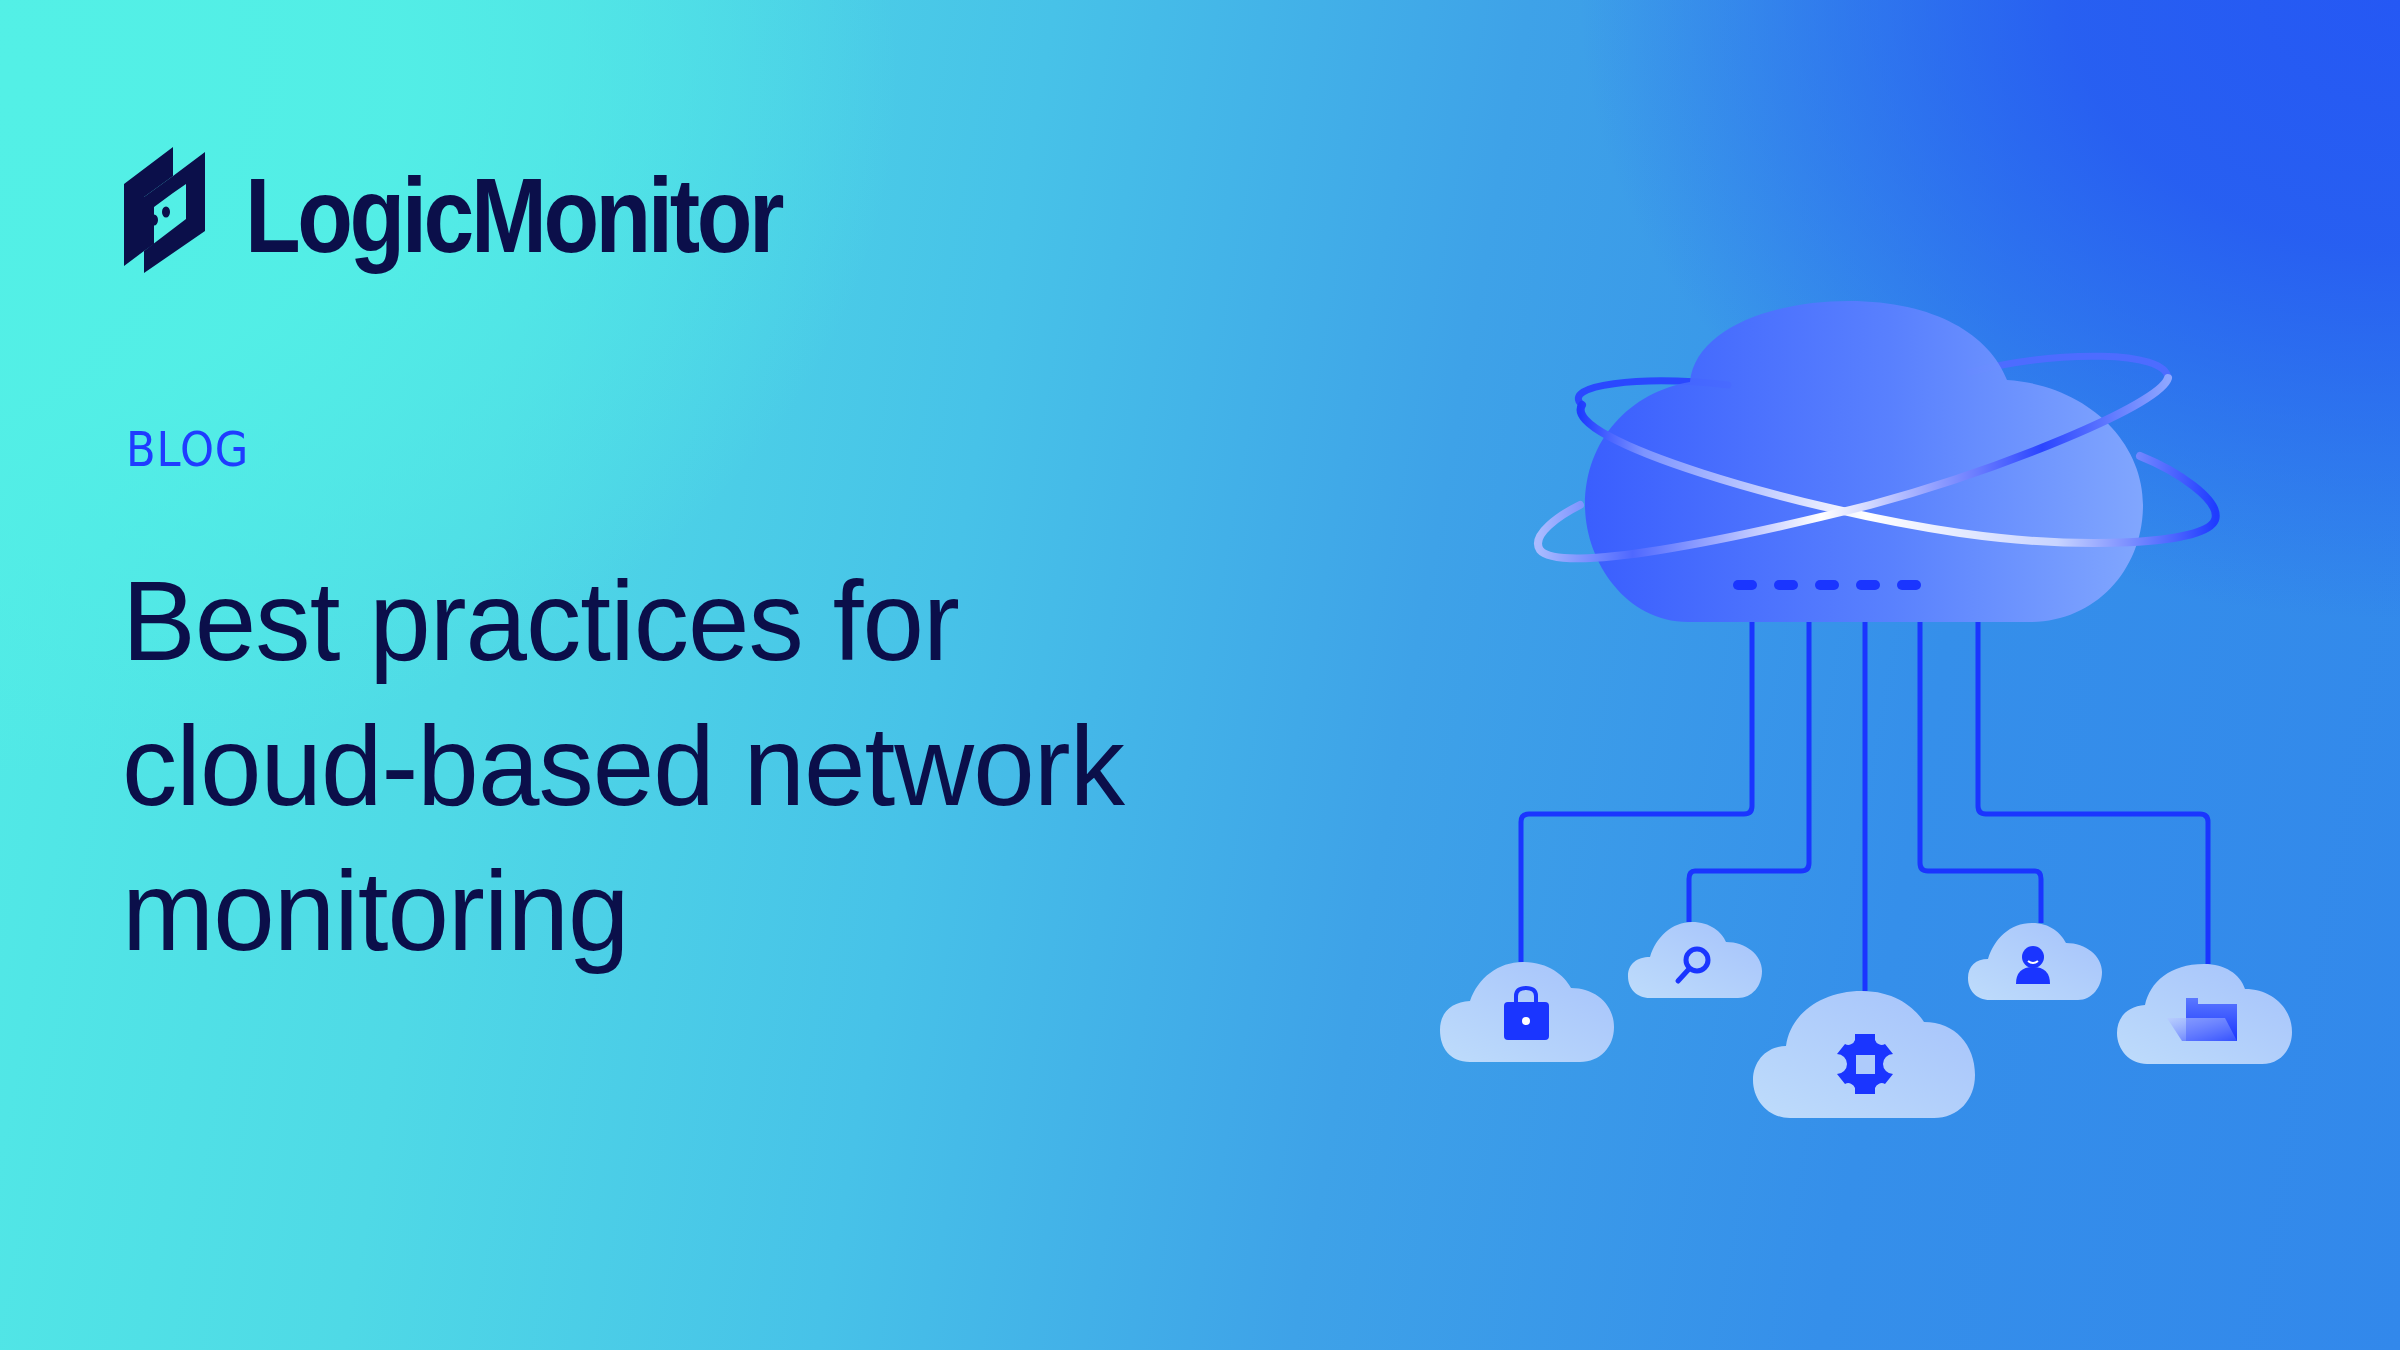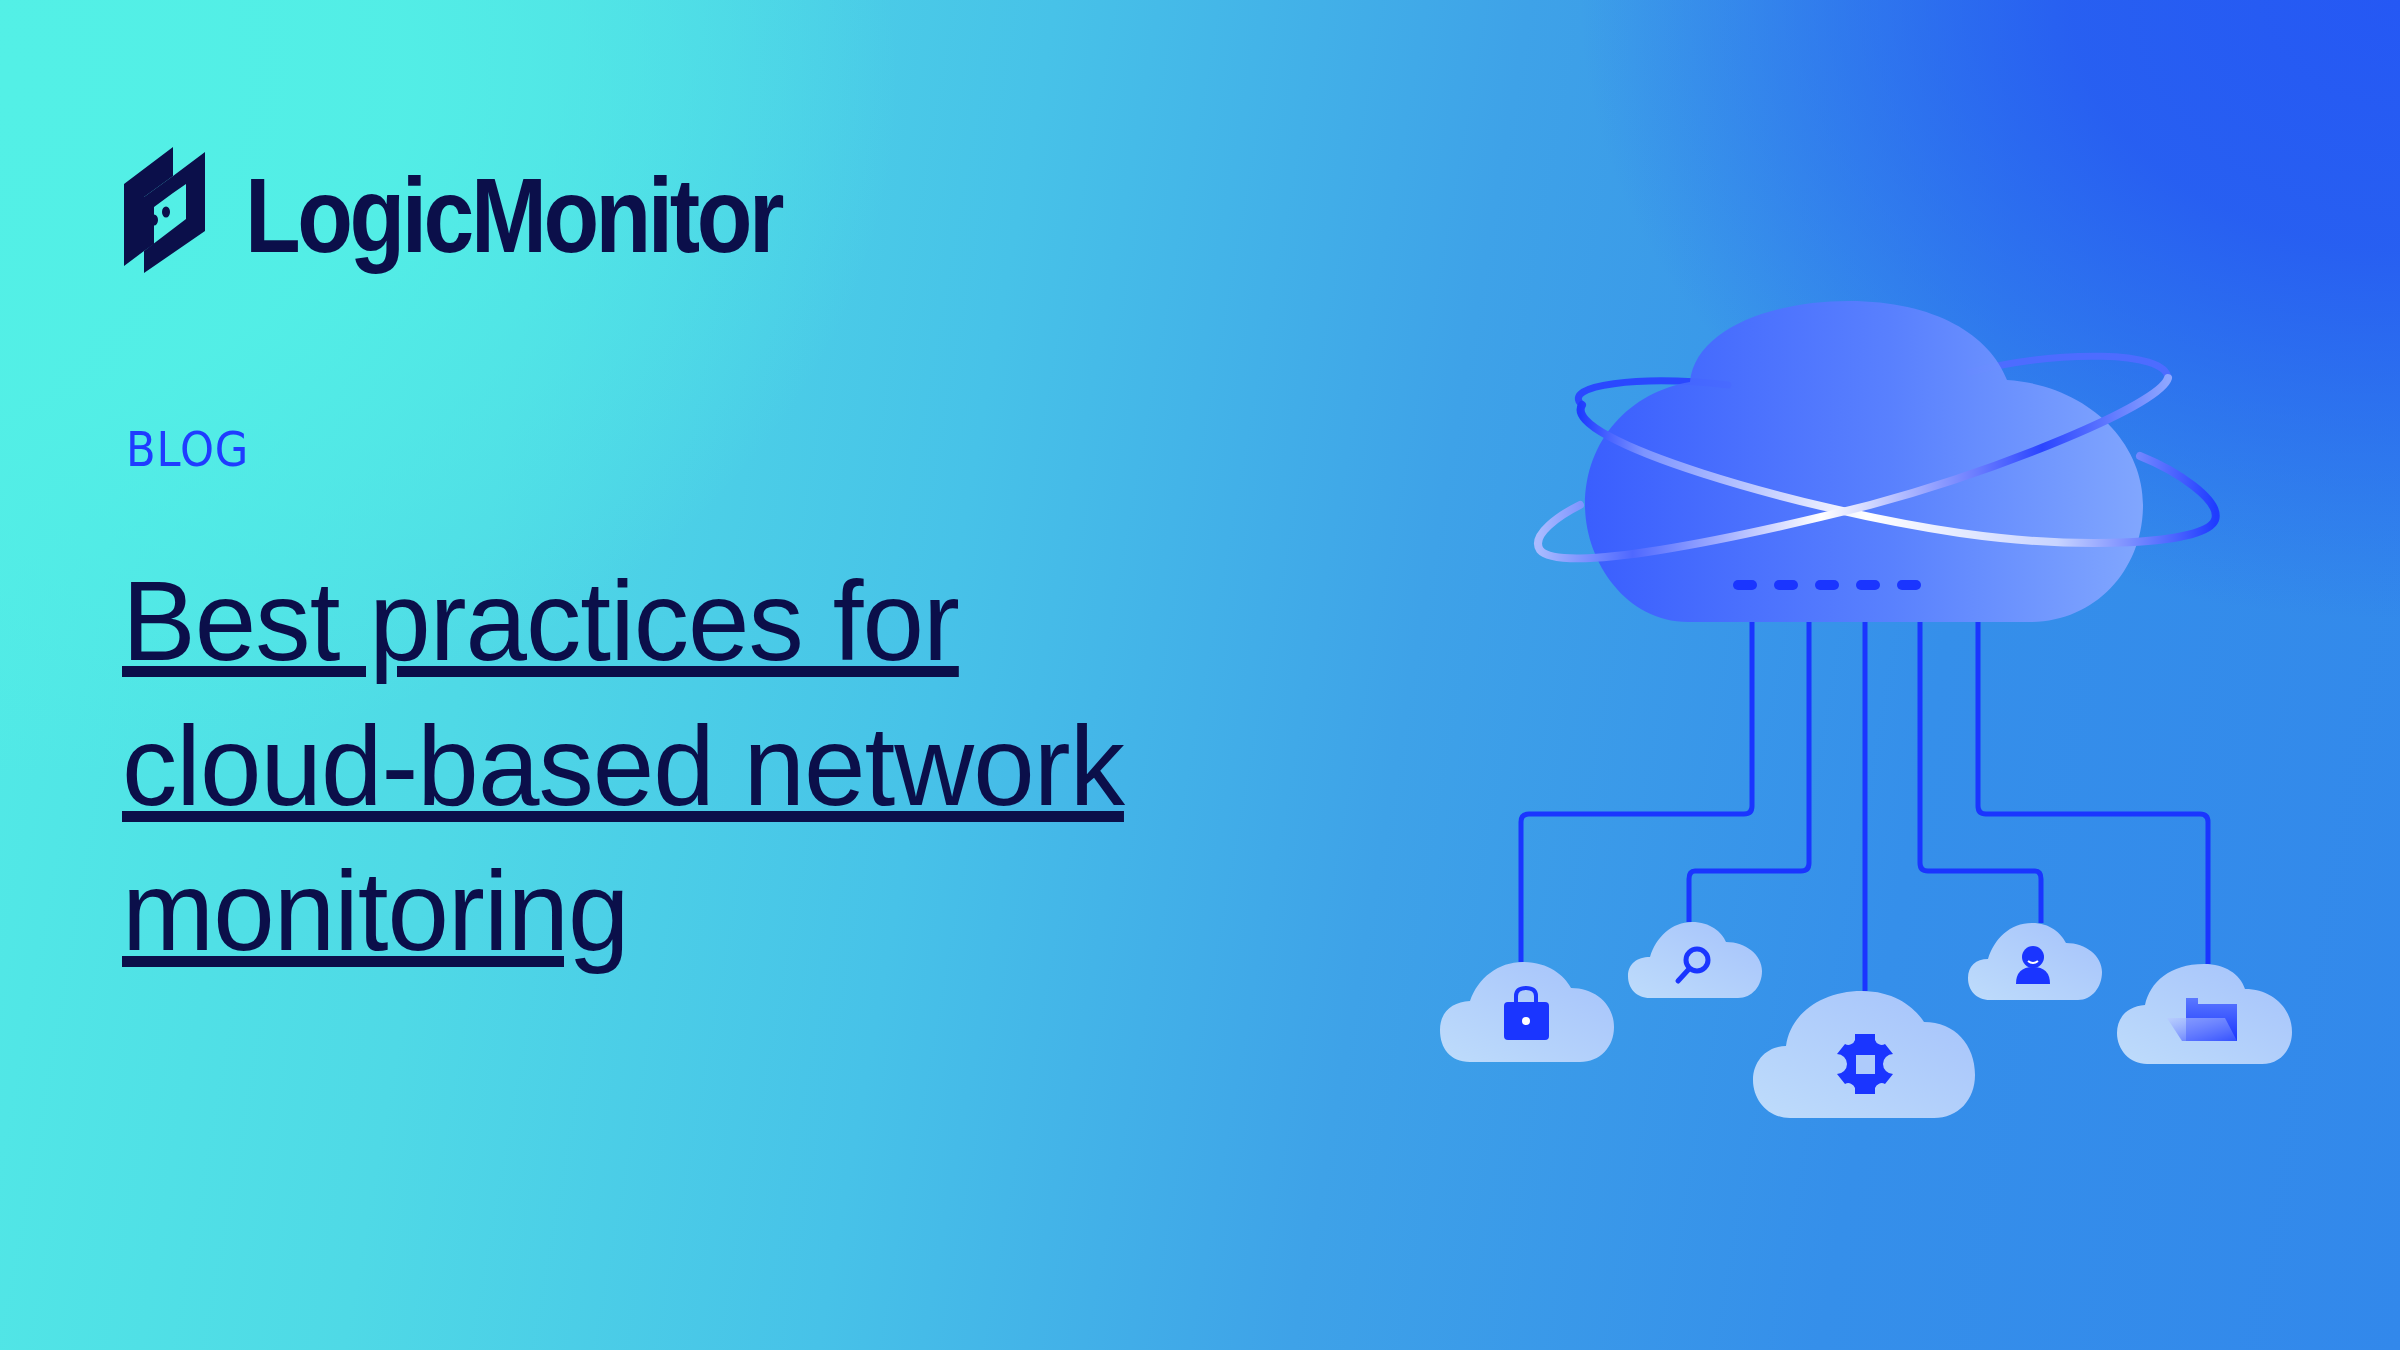--- a/index.html
+++ b/index.html
@@ -33,21 +33,20 @@
     position: absolute; left: 126px; top: 421px;
     font-family: "DejaVu Sans", sans-serif; font-size: 48px; line-height: 56px;
     color: #1f3cff; letter-spacing: 1px;
     transform: scaleX(0.9); transform-origin: left center;
   }
   .headline {
     position: absolute; left: 122px; top: 548px; margin: 0;
     font-family: "Liberation Sans", sans-serif; font-weight: normal;
     font-size: 114px; line-height: 145px; color: #0b0f4a;
     letter-spacing: -1px;
-    text-decoration: underline;
   }
   .headline span { display: block; white-space: nowrap; transform: scaleX(0.97); transform-origin: left center; }
   .illustration { position: absolute; left: 0; top: 0; width: 2400px; height: 1350px; }
 </style>
 </head>
 <body>
 
 <div class="bg bg-base"></div>
 <div class="bg bg-cyan"></div>
 <div class="bg bg-royal"></div>

